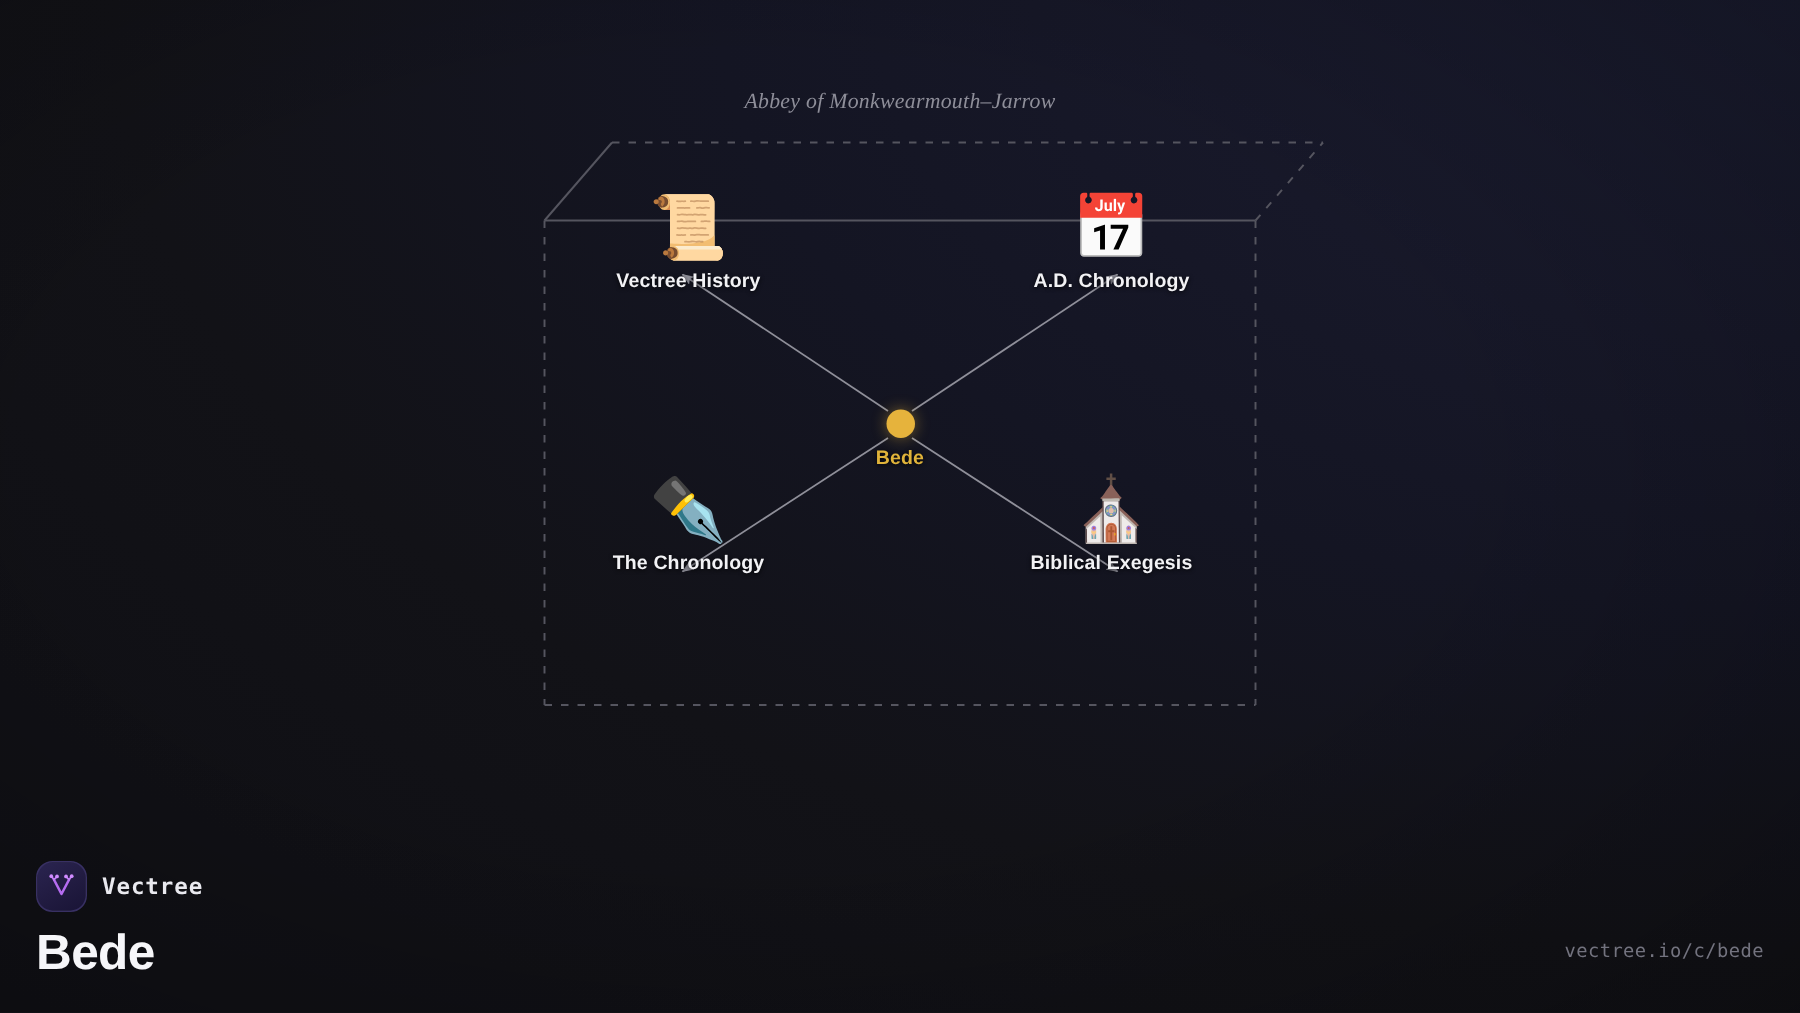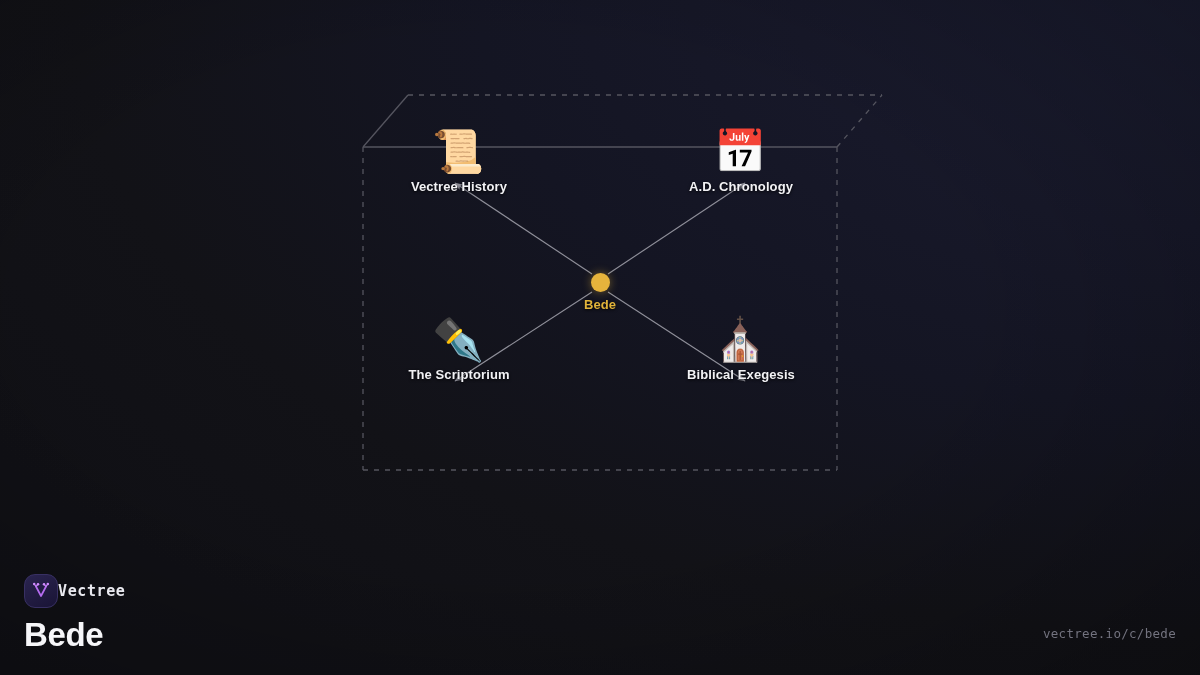--- a/index.html
+++ b/index.html
@@ -110,21 +110,21 @@
 
   
   #footer-brand {
     position: absolute;
     left: 24px;
     bottom: 22px;
   }
   #brand-row {
     display: flex;
     align-items: center;
-    gap: 0;
+    gap: 10px;
     justify-content: flex-end;
   }
   #brand-logo {
     width: 34px;
     height: 34px;
     border-radius: 11px;
     background: linear-gradient(150deg, #2a2450 0%, #221c42 50%, #191436 100%);
     border: 1px solid #383063;
     display: flex;
     align-items: center;
@@ -185,34 +185,35 @@
     </g>
 
     <g stroke="#9a9aa4" stroke-width="1.15" fill="none" opacity="0.92">
       <line x1="592" y1="274" x2="455" y2="183" marker-end="url(#arrowhead)"></line>
       <line x1="608" y1="274" x2="745" y2="183" marker-end="url(#arrowhead)"></line>
       <line x1="592" y1="292" x2="455" y2="381" marker-end="url(#arrowhead)"></line>
       <line x1="608" y1="292" x2="745" y2="381" marker-end="url(#arrowhead)"></line>
     </g>
   </svg>
 
+  <div id="scene-caption">Abbey of Monkwearmouth–Jarrow</div>
 
   <div class="node" id="node-english-history" style="left:459px; top:129px;">
     <span class="node-emoji">📜</span>
     <span class="node-label">Vectree History</span>
   </div>
 
   <div class="node" id="node-ad-chronology" style="left:741px; top:129px;">
     <span class="node-emoji">📅</span>
     <span class="node-label">A.D. Chronology</span>
   </div>
 
   <div class="node" id="node-the-scriptorium" style="left:459px; top:317px;">
     <span class="node-emoji">✒️</span>
-    <span class="node-label">The Scriptorium</span>
+    <span class="node-label">The Chronology</span>
   </div>
 
   <div class="node" id="node-biblical-exegesis" style="left:741px; top:317px;">
     <span class="node-emoji">⛪</span>
     <span class="node-label">Biblical Exegesis</span>
   </div>
 
   <div id="center-node" style="left:600px; top:273px;">
     <div id="center-dot"></div>
     <span id="center-label">Bede</span>

